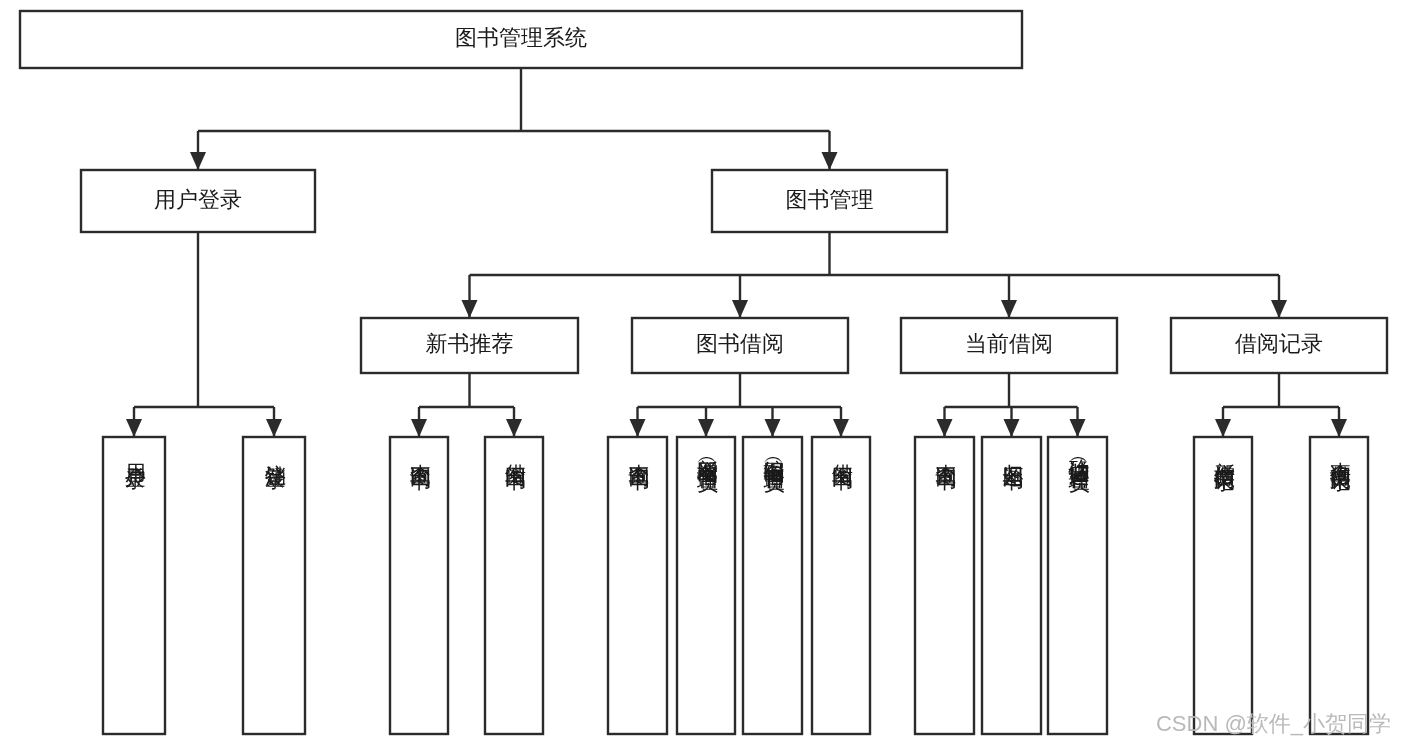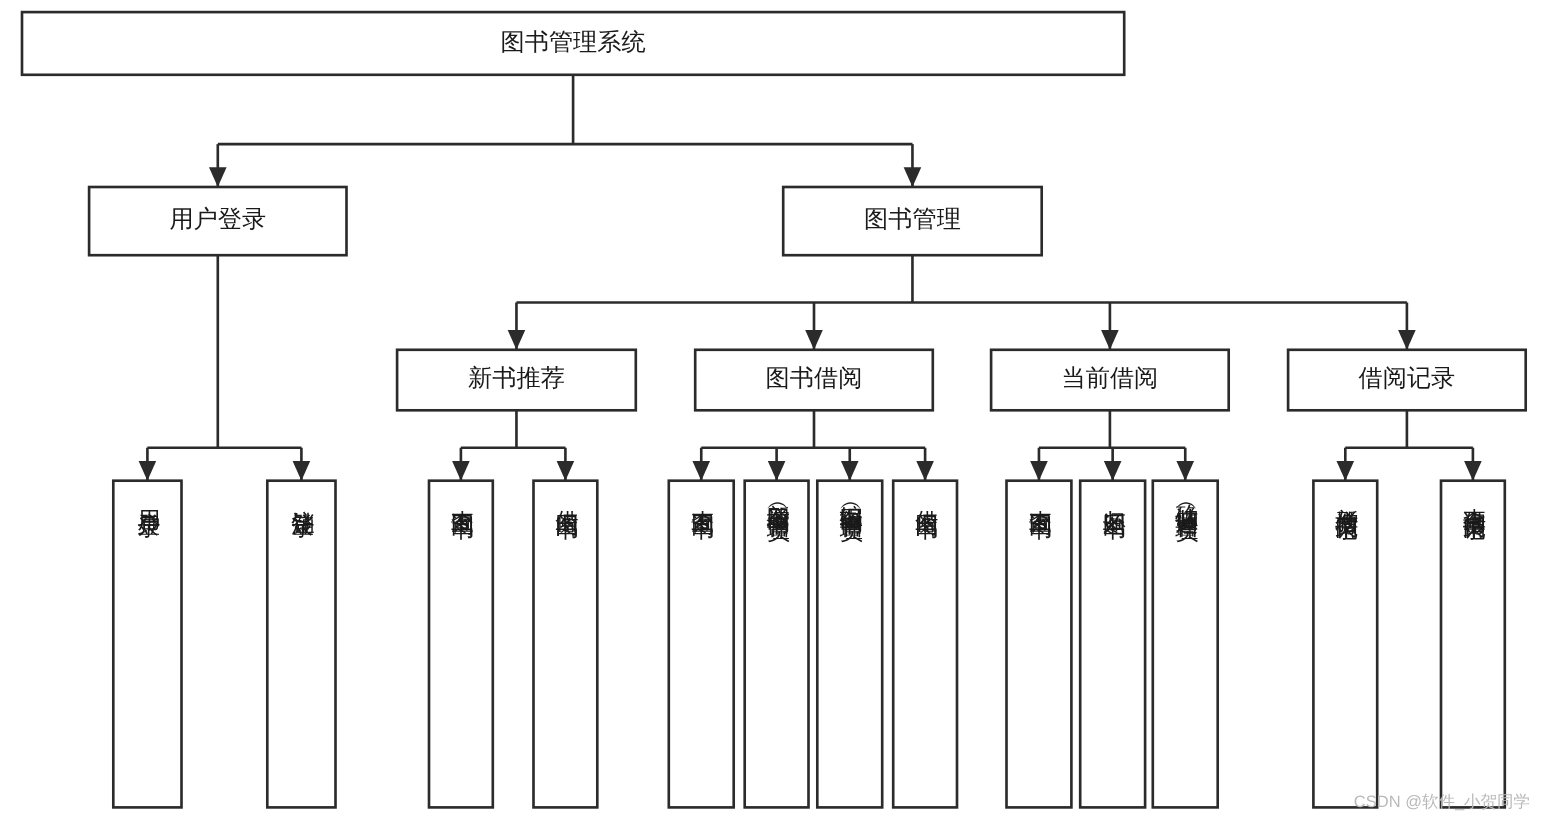--- a/index.html
+++ b/index.html
@@ -52,21 +52,21 @@
   }
   .arrow-head {
     fill: #2b2b2b;
     stroke: none;
   }
   .watermark {
     position: absolute;
     right: 14px;
     bottom: 8px;
     font-family: "Liberation Sans", "DejaVu Sans", sans-serif;
-    font-size: 15px;
+    font-size: 22px;
     color: #b9b9b9;
     white-space: nowrap;
     pointer-events: none;
   }
 </style>
 </head>
 <body>
 
 <div id="diagram-root">
   <svg id="flowchart" viewBox="0 0 1405 747" xmlns="http://www.w3.org/2000/svg">

